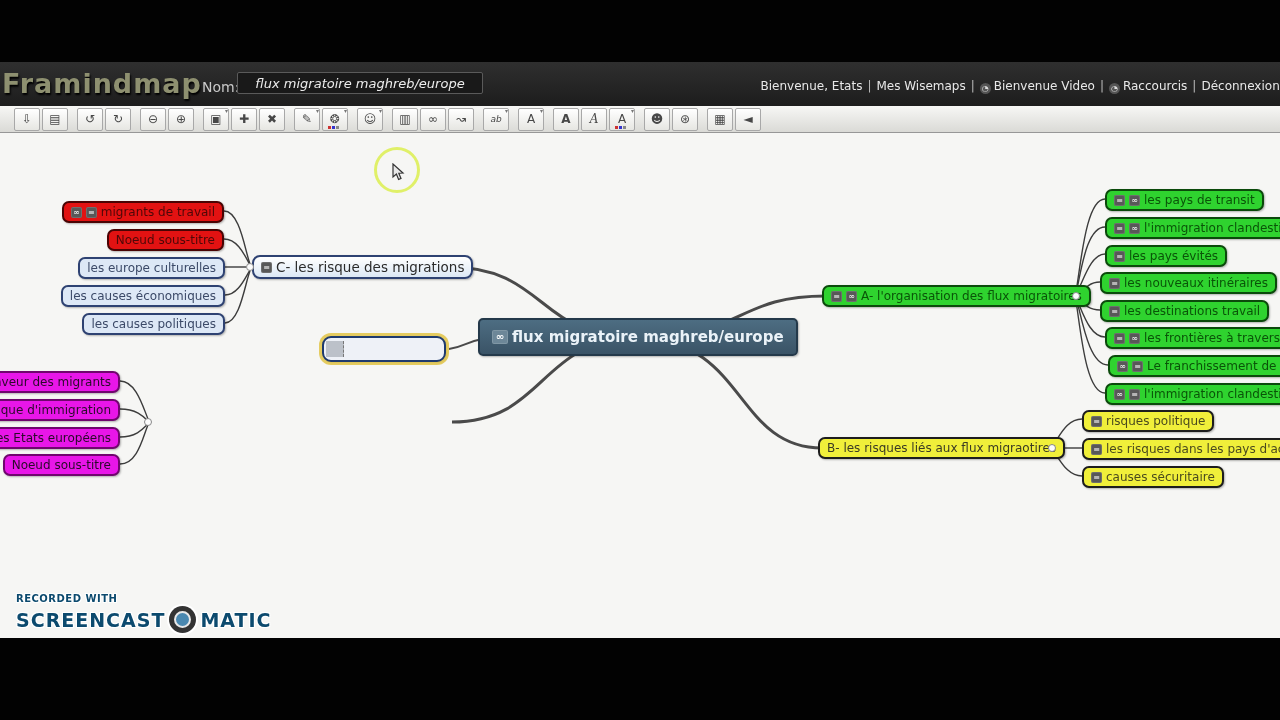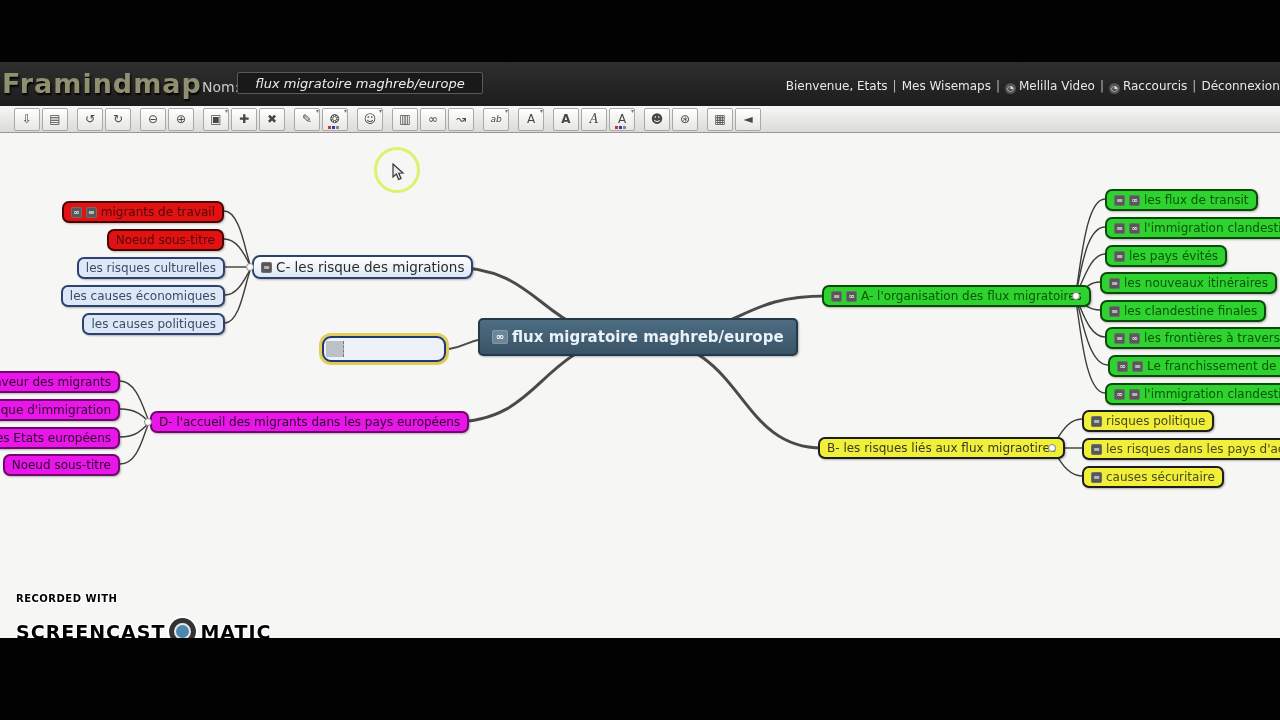--- a/index.html
+++ b/index.html
@@ -34,38 +34,38 @@
   .yellow{background:#f0ef3a;border-color:#1d1d1d;color:#4a4a1e}
   .magenta{background:#e816e8;border-color:#70066e;color:#2a0a2a}
   .center-node{background:linear-gradient(#4d6d82,#3a5366);border-color:#24394a;border-radius:5px;color:#eaf2f8;font-weight:bold;font-size:15px;padding:8px 12px;z-index:4}
   .nicon{display:inline-block;width:11px;height:11px;border-radius:2px;background:#585858;color:#fff;font-size:8px;line-height:11px;text-align:center;flex:none;box-shadow:inset 0 0 0 1px #fff2}
   .center-node .nicon{background:#6d8798;width:16px;height:14px;font-size:10px;line-height:14px}
   .conn-dot{position:absolute;width:8px;height:8px;border-radius:50%;background:#fdfdfd;border:1px solid #888;box-sizing:border-box;z-index:5;cursor:pointer}
   .edit-node{position:absolute;left:322px;top:203px;width:124px;height:26px;background:#eef1f7;border:2px solid #1e3a6e;border-radius:9px;box-shadow:0 0 0 3px rgba(226,196,70,.85),1px 1px 2px rgba(0,0,0,.3);z-index:4;display:flex;align-items:center;padding:2px;box-sizing:border-box;cursor:text}
   .edit-block{width:17px;height:16px;background:#bcc1c9;border-right:1px dashed #777}
   .cursor-halo{position:absolute;left:374px;top:14px;width:46px;height:46px;border-radius:50%;border:3px solid rgba(216,238,58,.75);box-sizing:border-box;z-index:6}
   .cursor-arrow{position:absolute;left:391px;top:30px;z-index:7}
-  .watermark{position:absolute;left:16px;top:460px;z-index:8;color:#000000;text-shadow:-1px -1px 0 #fff,1px -1px 0 #fff,-1px 1px 0 #fff,1px 1px 0 #fff}
+  .watermark{position:absolute;left:16px;top:460px;z-index:8;color:#0c4a6e;text-shadow:-1px -1px 0 #fff,1px -1px 0 #fff,-1px 1px 0 #fff,1px 1px 0 #fff}
   .wm-top{font-size:10px;font-weight:bold;letter-spacing:.5px}
-  .wm-brand{font-size:19px;font-weight:bold;letter-spacing:1px;display:flex;align-items:center;gap:4px;margin-top:14px}
+  .wm-brand{font-size:19px;font-weight:bold;letter-spacing:1px;display:flex;align-items:center;gap:4px;margin-top:2px}
   .wm-logo{width:27px;height:27px;border-radius:50%;background:#333;display:flex;align-items:center;justify-content:center;box-shadow:0 0 0 2px #fff}
   .wm-dot{width:13px;height:13px;border-radius:50%;background:#4a88b0;border:2px solid #e8e8e8}
   .bottom-bar{position:absolute;top:638px;left:0;width:1280px;height:82px;background:#020202}
 </style>
 </head>
 <body>
 
 <div class="top-bar"></div>
 
 <div class="header">
   <div class="logo">Framindmap</div>
   <div class="nom-label">Nom:</div>
   <input class="nom-input" value="flux migratoire maghreb/europe" style="">
   <div class="header-links">
-    <span>Bienvenue, Etats</span><span class="sep">|</span><span class="hlink">Mes Wisemaps</span><span class="sep">|</span><span class="hicon">◔</span><span class="hlink">Melilla Video</span><span class="sep">|</span><span class="hicon">◔</span><span class="hlink">Raccourcis</span><span class="sep">|</span><span class="hlink">Déconnexions</span>
+    <span>Bienvenue, Etats</span><span class="sep">|</span><span class="hlink">Mes Wisemaps</span><span class="sep">|</span><span class="hicon">◔</span><span class="hlink">Bienvenue Video</span><span class="sep">|</span><span class="hicon">◔</span><span class="hlink">Raccourcis</span><span class="sep">|</span><span class="hlink">Déconnexions</span>
   </div>
 </div>
 
 <div class="toolbar">
   <div class="tbtn">
       <span>⇩</span>
     </div>
   <div class="tbtn">
       <span>▤</span>
     </div>
@@ -215,33 +215,30 @@
   </div>
   <div class="node red" style="right:1056px;top:68px">
     <span class="nicon">∞</span>
     <span class="nicon">≡</span>
     <span>migrants de travail</span>
   </div>
   <div class="node red" style="right:1056px;top:96px">
     <span>Noeud sous-titre</span>
   </div>
   <div class="node blue" style="right:1055px;top:124px">
-    <span>les risques culturelles</span>
+    <span>les europe culturelles</span>
   </div>
   <div class="node blue" style="right:1055px;top:152px">
     <span>les causes économiques</span>
   </div>
   <div class="node blue" style="right:1055px;top:180px">
     <span>les causes politiques</span>
   </div>
   <div class="conn-dot" style="left:246px;top:130px"></div>
 
-  <div class="node magenta" style="left:150px;top:278px">
-    <span>D- l'accueil des migrants dans les pays européens</span>
-  </div>
   <div class="node magenta" style="right:1160px;top:238px">
     <span>en faveur des migrants</span>
   </div>
   <div class="node magenta" style="right:1160px;top:266px">
     <span>politique d'immigration</span>
   </div>
   <div class="node magenta" style="right:1160px;top:294px">
     <span>dans les Etats européens</span>
   </div>
   <div class="node magenta" style="right:1160px;top:321px">
@@ -251,38 +248,38 @@
 
   <div class="node green" style="left:822px;top:152px">
     <span class="nicon">≡</span>
     <span class="nicon">∞</span>
     <span>A- l'organisation des flux migratoires</span>
   </div>
   <div class="conn-dot" style="left:1072px;top:159px"></div>
   <div class="node green" style="left:1105px;top:56px">
     <span class="nicon">≡</span>
     <span class="nicon">∞</span>
-    <span>les flux de transit</span>
+    <span>les pays de transit</span>
   </div>
   <div class="node green" style="left:1105px;top:84px">
     <span class="nicon">≡</span>
     <span class="nicon">∞</span>
     <span>l'immigration clandestine vue p</span>
   </div>
   <div class="node green" style="left:1105px;top:112px">
     <span class="nicon">≡</span>
     <span>les pays évités</span>
   </div>
   <div class="node green" style="left:1100px;top:139px">
     <span class="nicon">≡</span>
     <span>les nouveaux itinéraires</span>
   </div>
   <div class="node green" style="left:1100px;top:167px">
     <span class="nicon">≡</span>
-    <span>les clandestine finales</span>
+    <span>les destinations travail</span>
   </div>
   <div class="node green" style="left:1105px;top:194px">
     <span class="nicon">≡</span>
     <span class="nicon">∞</span>
     <span>les frontières à traverser</span>
   </div>
   <div class="node green" style="left:1108px;top:222px">
     <span class="nicon">∞</span>
     <span class="nicon">≡</span>
     <span>Le franchissement de Melilla</span>

